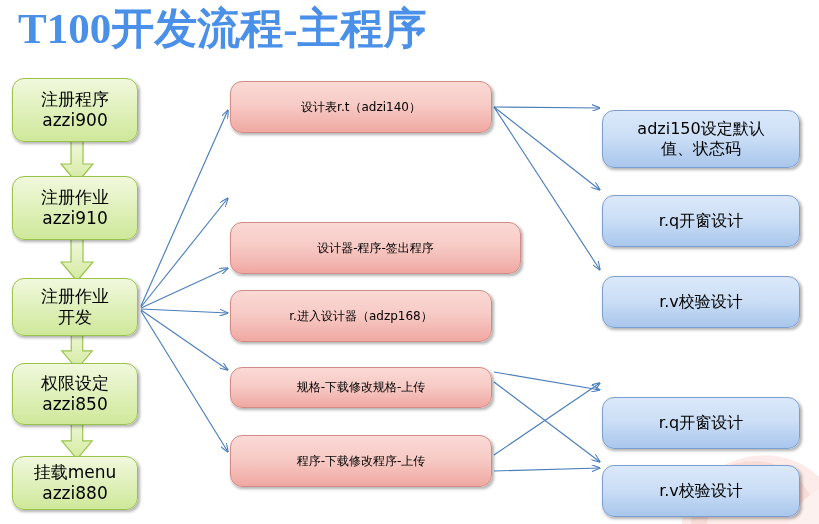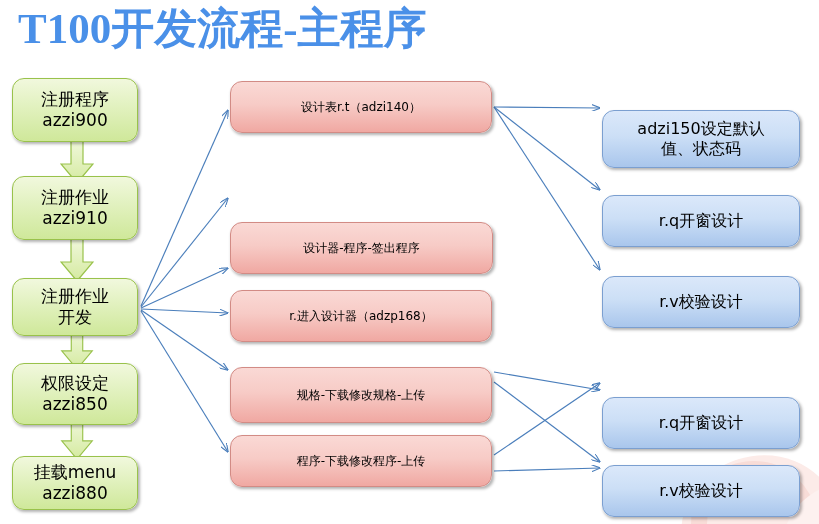--- a/index.html
+++ b/index.html
@@ -163,25 +163,25 @@
 
   <div class="node green" style="left:12px; top:363px; width:126px; height:62px;">权限设定
 azzi850</div>
 
   <div class="node green" style="left:12px; top:456px; width:126px; height:54px;">挂载menu
 azzi880</div>
 
   <div class="node red" style="left:230px; top:81px; width:262px; height:52px;">设计表r.t（adzi140）</div>
 
 
-  <div class="node red" style="left:230px; top:222px; width:263px; height:52px;">设计器-程序-签出程序</div>
+  <div class="node red" style="left:230px; top:222px; width:291px; height:52px;">设计器-程序-签出程序</div>
 
   <div class="node red" style="left:230px; top:290px; width:262px; height:52px;">r.进入设计器（adzp168）</div>
 
-  <div class="node red" style="left:230px; top:367px; width:262px; height:56px;">规格-下载修改规格-上传</div>
+  <div class="node red" style="left:230px; top:367px; width:262px; height:41px;">规格-下载修改规格-上传</div>
 
   <div class="node red" style="left:230px; top:435px; width:262px; height:52px;">程序-下载修改程序-上传</div>
 
   <div class="node blue" style="left:602px; top:78px; width:198px; height:58px;">adzi150设定默认
 值、状态码</div>
 
   <div class="node blue" style="left:602px; top:163px; width:198px; height:52px;">r.q开窗设计</div>
 
   <div class="node blue" style="left:602px; top:244px; width:198px; height:52px;">r.v校验设计</div>
 

